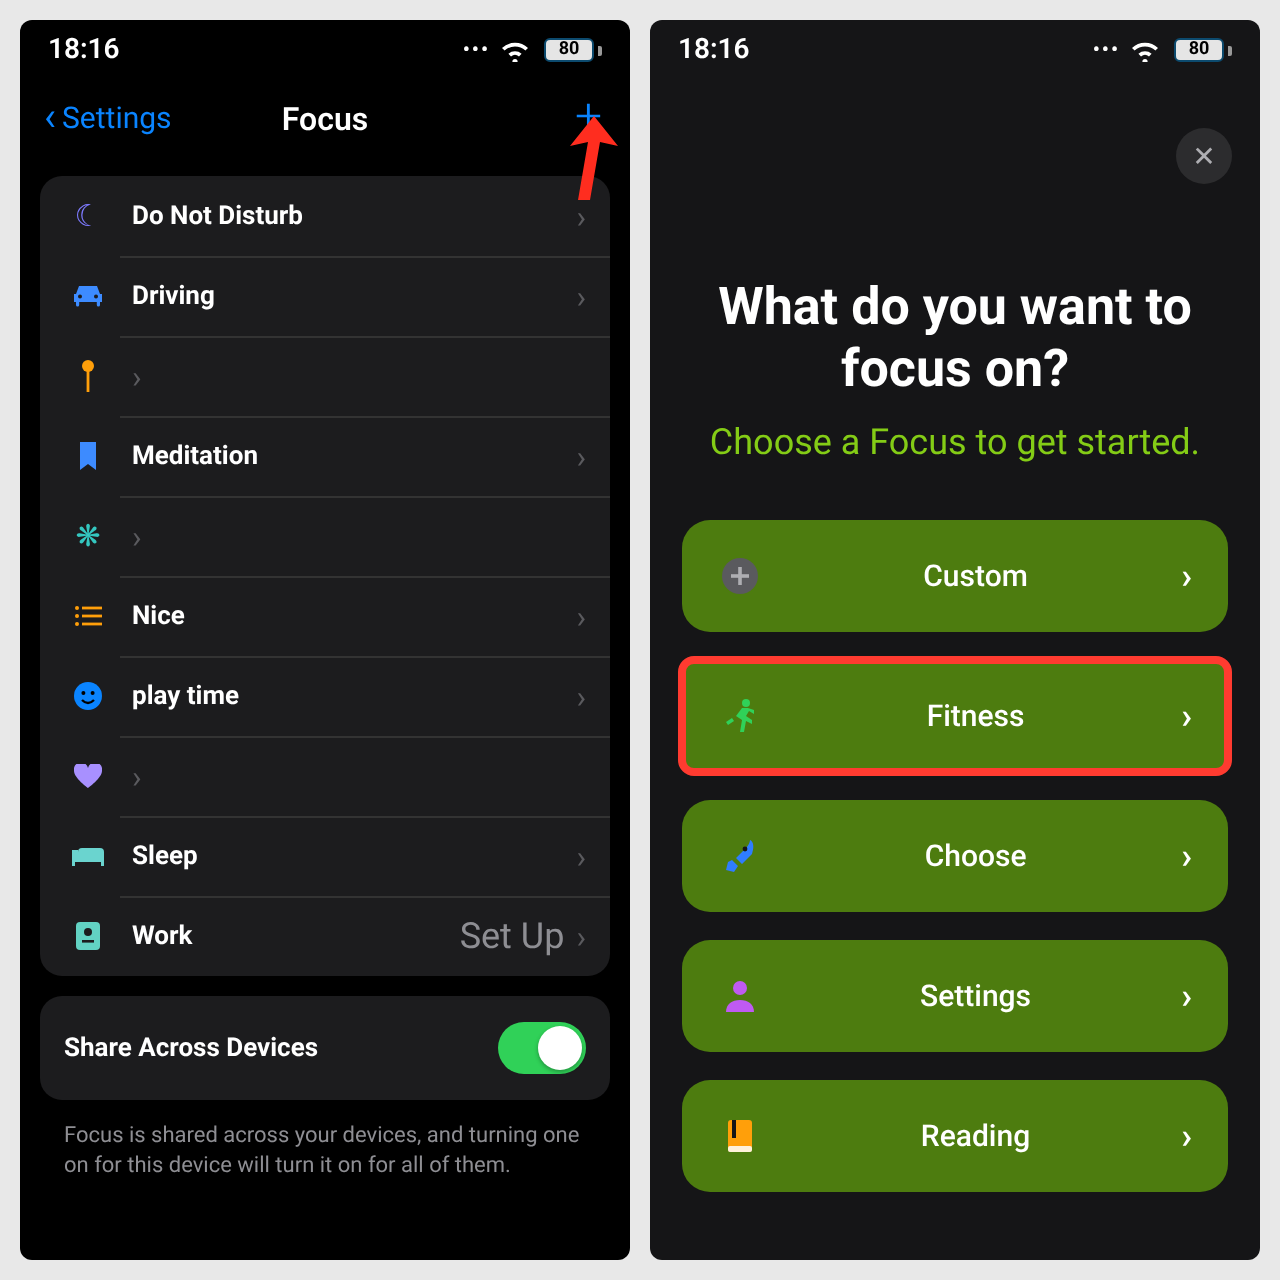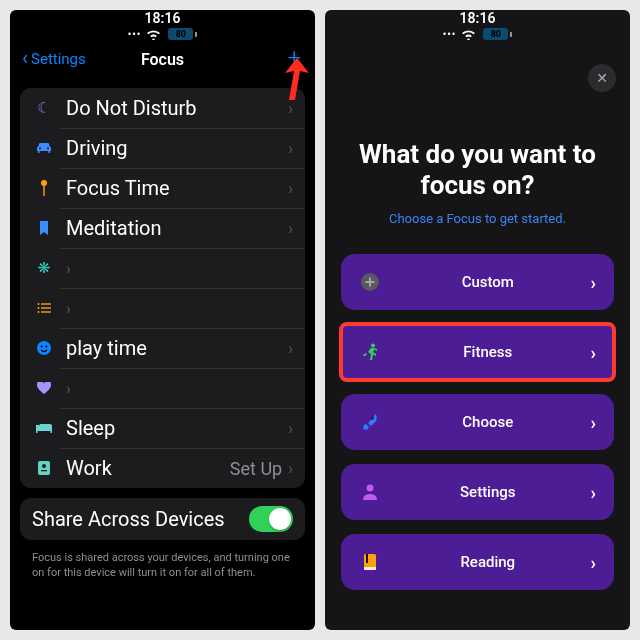--- a/index.html
+++ b/index.html
@@ -29,33 +29,32 @@
   }
   
   .statusbar {
     height: 30px;
     display: flex;
     align-items: center;
     justify-content: space-between;
     padding: 0 14px;
     font-size: 14px;
     font-weight: 600;
-    flex-direction: column;
   }
   .status-right { display: flex; align-items: center; gap: 5px; }
   .signal {
     display: flex; align-items: flex-end; gap: 1.5px;
     margin-right: 2px;
   }
   .batt {
     display: flex; align-items: center; gap: 2px;
   }
   .batt-body {
-    width: 25px; height: 12px; border: 6px solid #0c4a6e; border-radius: 3px;
-    position: relative; background: #be185d;
+    width: 25px; height: 12px; border: 1px solid #0c4a6e; border-radius: 3px;
+    position: relative; background: #e5e5e5;
     display: flex; align-items: center; justify-content: center;
     font-size: 9px; font-weight: 700; color: #000;
   }
   .batt-tip { width: 2px; height: 5px; background: #999; border-radius: 0 1px 1px 0; }
 
   
   .navhead {
     height: 38px;
     display: flex;
     align-items: center;
@@ -104,64 +103,64 @@
     content: "";
     position: absolute;
     left: 40px; right: 0; top: 0;
     height: 1px; background: #333;
   }
   .row .icon {
     width: 24px; display: flex; justify-content: center; align-items: center;
     margin-right: 10px;
     font-size: 15px;
   }
-  .row .label { flex: 1; font-size: 20px; }
+  .row .label { flex: 1; font-size: 13px; font-weight: bold; }
   .row .trail { color: #8e8e93; font-size: 18px; margin-right: 6px; }
   .row .disc { color: #5a5a5e; font-size: 16px; }
   .footer {
     color: #8e8e93; font-size: 11px; line-height: 1.35;
     padding: 5px 12px 8px;
   }
   .toggle {
     width: 44px; height: 26px; background: #30d158; border-radius: 13px;
     position: relative;
   }
   .toggle::after {
     content: ""; position: absolute; right: 2px; top: 2px;
     width: 22px; height: 22px; background: #fff; border-radius: 50%;
     box-shadow: 0 1px 2px rgba(0,0,0,.3);
   }
-  .grp2 .row { height: 42px; }
+  .grp2 .row { height: 52px; }
 
   
   .close-x {
     position: absolute; right: 14px; top: 54px;
     width: 28px; height: 28px; border-radius: 50%;
     background: #2c2c2e;
     display: flex; align-items: center; justify-content: center;
     color: #aeaeb2; font-size: 14px;
   }
   .hero {
     padding: 74px 24px 4px;
     text-align: center;
   }
   .hero h1 {
     font-size: 26px; font-weight: 700; line-height: 1.2;
     margin-bottom: 10px;
     margin-top: 25px;
   }
   .hero p {
-    font-size: 13px; color: #3b82f6;
+    font-size: 18px; color: #84cc16;
   }
   .options {
     padding: 24px 16px 0;
     display: flex; flex-direction: column; gap: 14px;
   }
   .opt {
-    background: #4c1d95;
+    background: #4d7c0f;
     border-radius: 14px;
     height: 56px;
     display: flex; align-items: center;
     padding: 0 18px;
     position: relative;
   }
   .opt .oi {
     width: 22px; display: flex; justify-content: center; align-items: center;
     font-size: 17px;
     margin-right: 4px;
@@ -250,21 +249,20 @@
           <span class="label">Driving</span>
           <span class="disc">›</span>
         </div>
         <div class="row">
           <span class="icon c-orange">
               <svg width="8" height="16" viewBox="0 0 8 16">
                 <circle cx="4" cy="3" r="3" fill="currentColor"></circle>
                 <rect x="3.3" y="5" width="1.4" height="11" fill="currentColor"></rect>
               </svg>
             </span>
-          <span class="label">Focus Time</span>
           <span class="disc">›</span>
         </div>
         <div class="row">
           <span class="icon c-bm">
               <svg width="10" height="14" viewBox="0 0 10 14">
                 <path fill="currentColor" d="M1 0h8v14l-4-3-4 3z"></path>
               </svg>
             </span>
           <span class="label">Meditation</span>
           <span class="disc">›</span>
@@ -277,20 +275,21 @@
           <span class="icon c-list">
               <svg width="14" height="10" viewBox="0 0 14 10">
                 <circle cx="1.5" cy="1" r="1" fill="currentColor"></circle>
                 <rect x="4" y="0.3" width="10" height="1.4" fill="currentColor"></rect>
                 <circle cx="1.5" cy="5" r="1" fill="currentColor"></circle>
                 <rect x="4" y="4.3" width="10" height="1.4" fill="currentColor"></rect>
                 <circle cx="1.5" cy="9" r="1" fill="currentColor"></circle>
                 <rect x="4" y="8.3" width="10" height="1.4" fill="currentColor"></rect>
               </svg>
             </span>
+          <span class="label">Nice</span>
           <span class="disc">›</span>
         </div>
         <div class="row">
           <span class="icon c-face">
               <svg width="14" height="14" viewBox="0 0 14 14">
                 <circle cx="7" cy="7" r="7" fill="currentColor"></circle>
                 <circle cx="4.7" cy="5.5" r="1" fill="#000"></circle>
                 <circle cx="9.3" cy="5.5" r="1" fill="#000"></circle>
                 <path d="M4 9q3 3 6 0" stroke="#000" stroke-width="1.2" fill="none"></path>
               </svg>

